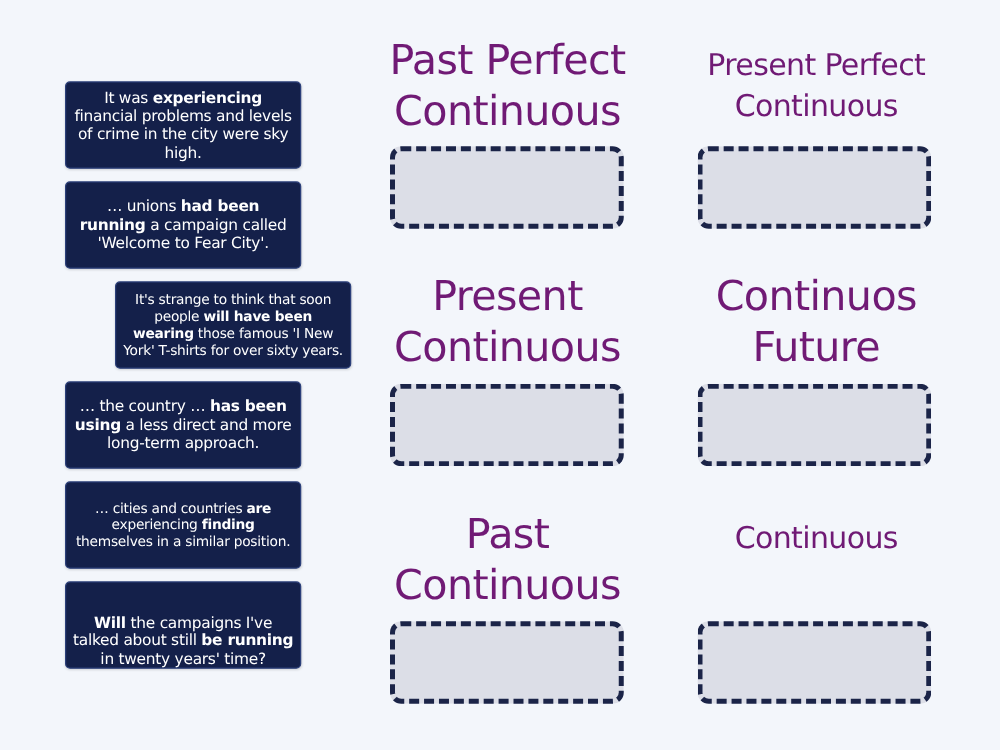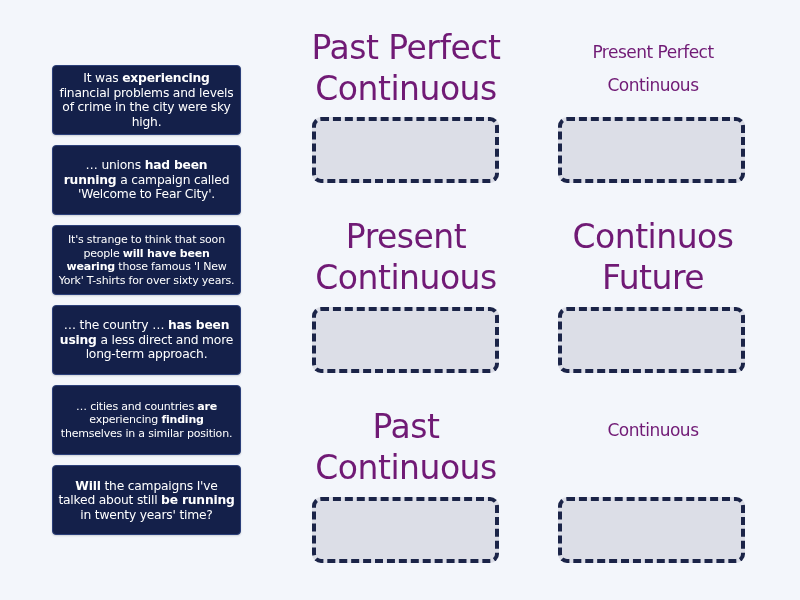--- a/index.html
+++ b/index.html
@@ -25,36 +25,36 @@
       border: 1px solid #2b3f7a;
       border-radius: 4px;
       box-sizing: border-box;
       color: #ffffff;
       font-size: 12.3px;
       line-height: 14.5px;
       display: flex;
       align-items: center;
       justify-content: center;
       text-align: center;
-      padding: 12px 5px;
+      padding: 0 5px;
       cursor: grab;
       letter-spacing: -0.2px;
       box-shadow: 0 1px 2px rgba(0,0,0,0.15);
     }
     .card.small { font-size: 11px; line-height: 13.5px; }
     .card b { font-weight: bold; }
     .zone-title {
       position: absolute;
       text-align: center;
       color: #701a75;
       font-family: "DejaVu Sans", sans-serif;
       letter-spacing: -0.5px;
     }
     .zone-title.big { font-size: 33px; line-height: 41px; }
-    .zone-title.mid { font-size: 17px; line-height: 33px; }
+    .zone-title.mid { font-size: 24px; line-height: 33px; }
     .drop {
       position: absolute;
       width: 187px;
       height: 66px;
       box-sizing: border-box;
       background: #dcdee7;
       border-radius: 9px;
       border: 4px dashed #1b2448;
     }
   </style>
@@ -62,21 +62,21 @@
 <body>
 
 <div class="stage">
 
   <div class="card" style="top:65px;">
     <span><span>It was </span><b>experiencing</b><span> financial problems and levels of crime in the city were sky high.</span></span>
   </div>
   <div class="card" style="top:145px;">
     <span><span>… unions </span><b>had been running</b><span> a campaign called 'Welcome to Fear City'.</span></span>
   </div>
-  <div class="card small" style="top:225px;">
+  <div class="card small" style="top:225px;margin-left:40px;">
     <span><span>It's strange to think that soon people </span><b>will have been wearing</b><span> those famous 'I New York' T-shirts for over sixty years.</span></span>
   </div>
   <div class="card" style="top:305px;">
     <span><span>… the country … </span><b>has been using</b><span> a less direct and more long-term approach.</span></span>
   </div>
   <div class="card small" style="top:385px;">
     <span><span>… cities and countries </span><b>are</b><span> experiencing </span><b>finding</b><span> themselves in a similar position.</span></span>
   </div>
   <div class="card" style="top:465px;align-items:flex-end;">
     <span><b>Will</b><span> the campaigns I've talked about still </span><b>be running</b><span> in twenty years' time?</span></span>

